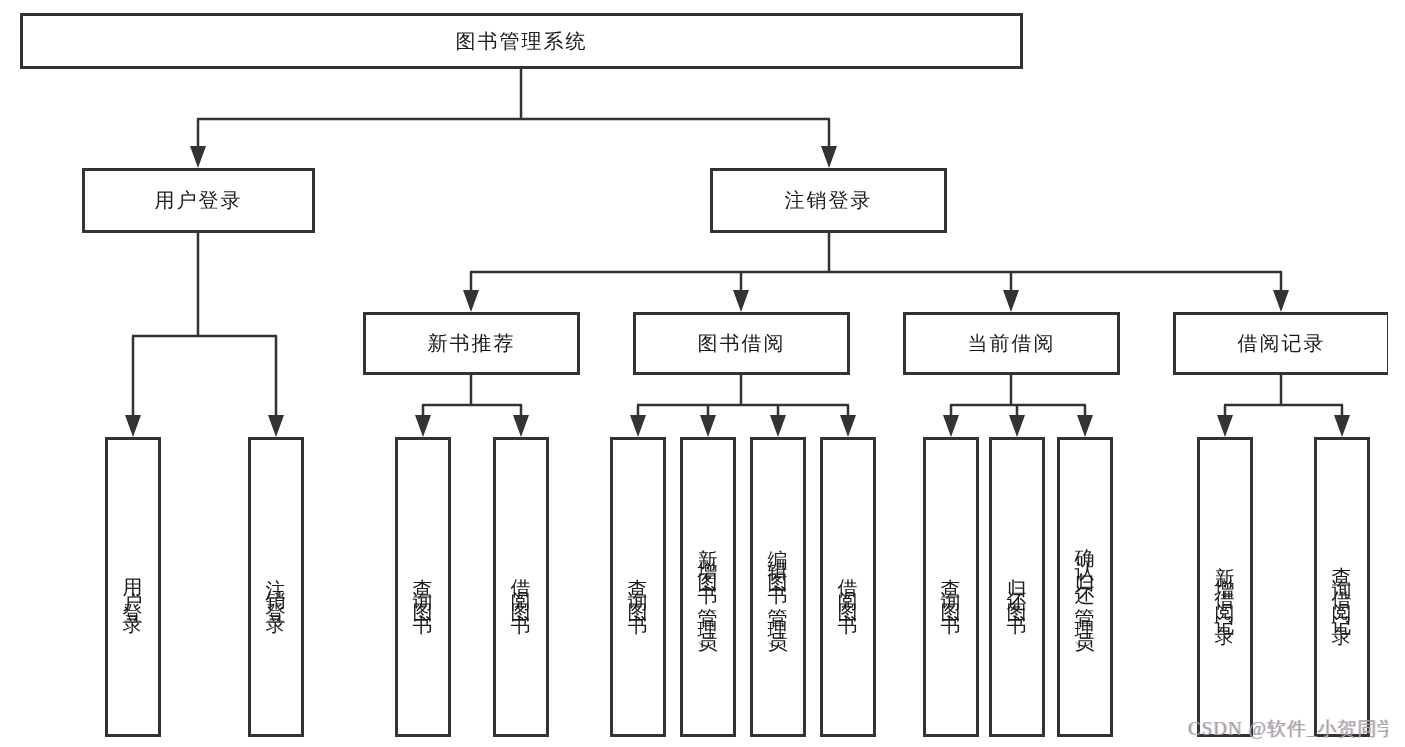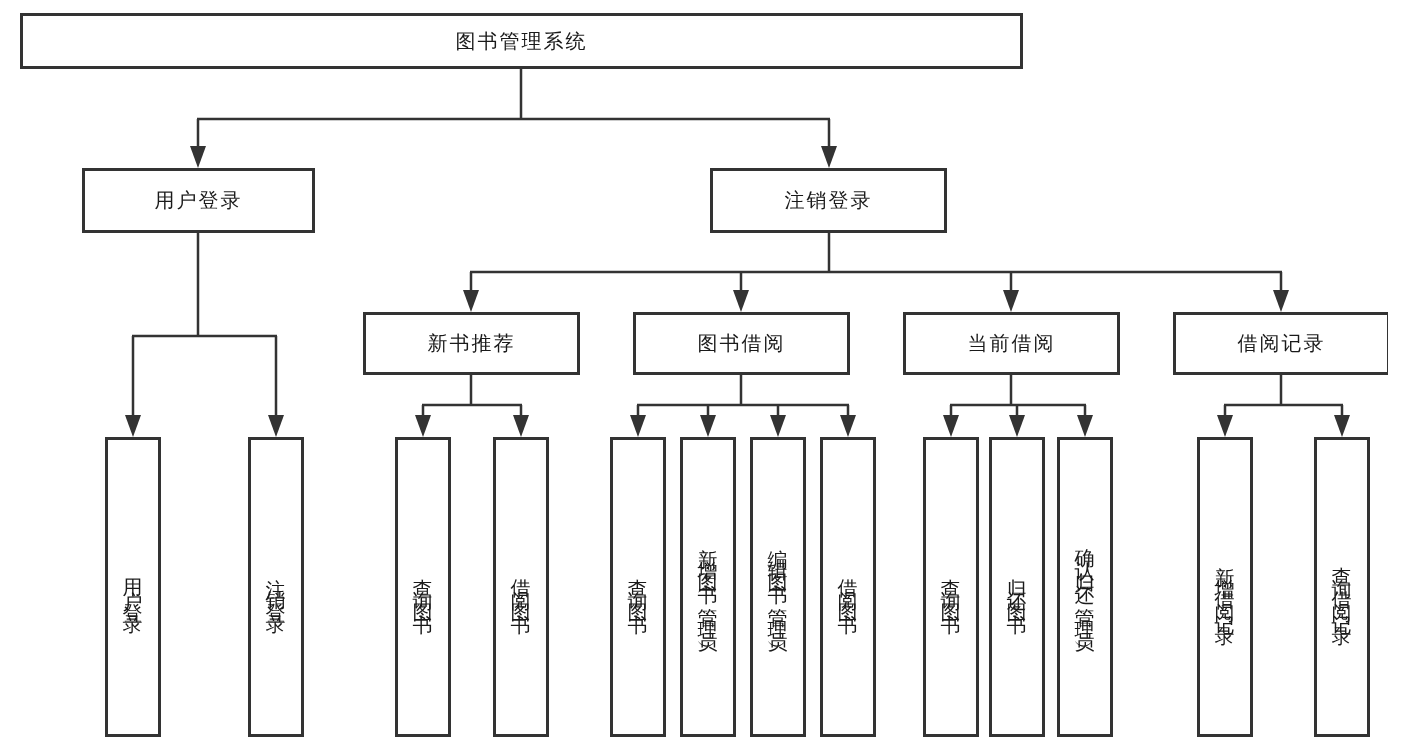--- a/index.html
+++ b/index.html
@@ -132,14 +132,15 @@
   <div class="node leaf" style="left:750px; top:437px; width:56px; height:300px;">编辑图书（管理员）</div>
   <div class="node leaf" style="left:820px; top:437px; width:56px; height:300px;">借阅图书</div>
 
   <div class="node leaf" style="left:923px; top:437px; width:56px; height:300px;">查询图书</div>
   <div class="node leaf" style="left:989px; top:437px; width:56px; height:300px;">归还图书</div>
   <div class="node leaf" style="left:1057px; top:437px; width:56px; height:300px;">确认归还（管理员）</div>
 
   <div class="node leaf" style="left:1197px; top:437px; width:56px; height:300px;">新增借阅记录</div>
   <div class="node leaf" style="left:1314px; top:437px; width:56px; height:300px;">查询借阅记录</div>
 
+  <div class="watermark">CSDN @软件_小贺同学</div>
 
 </div>
 
 </body></html>

